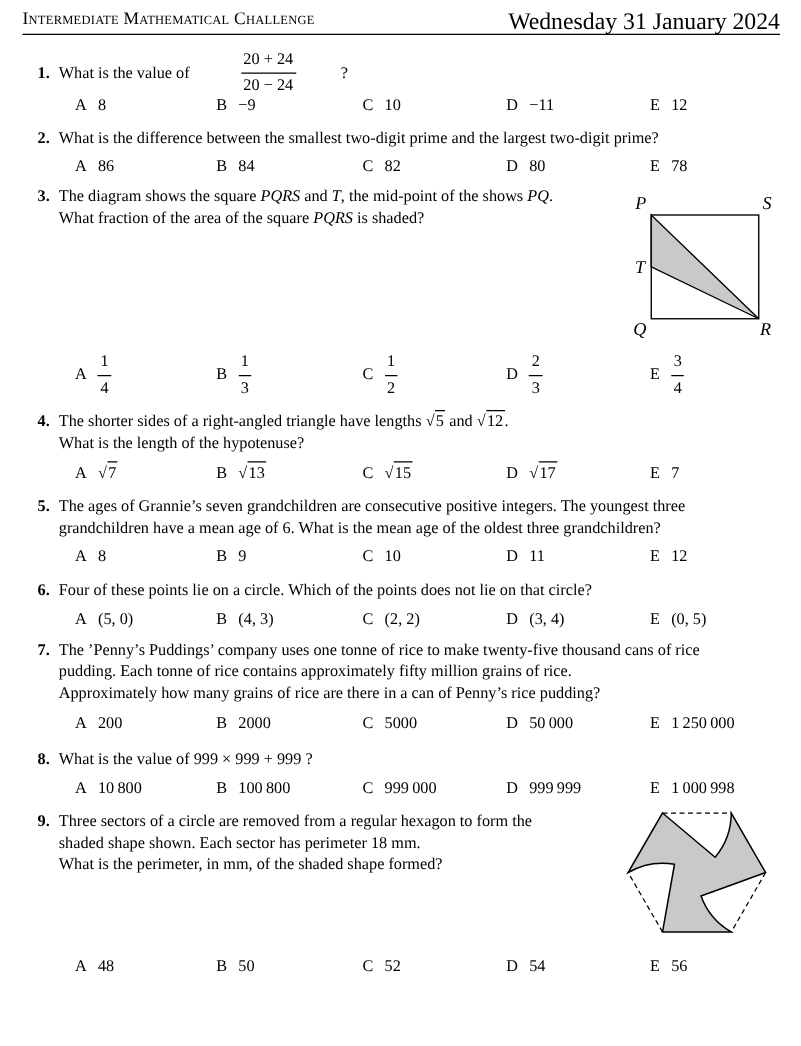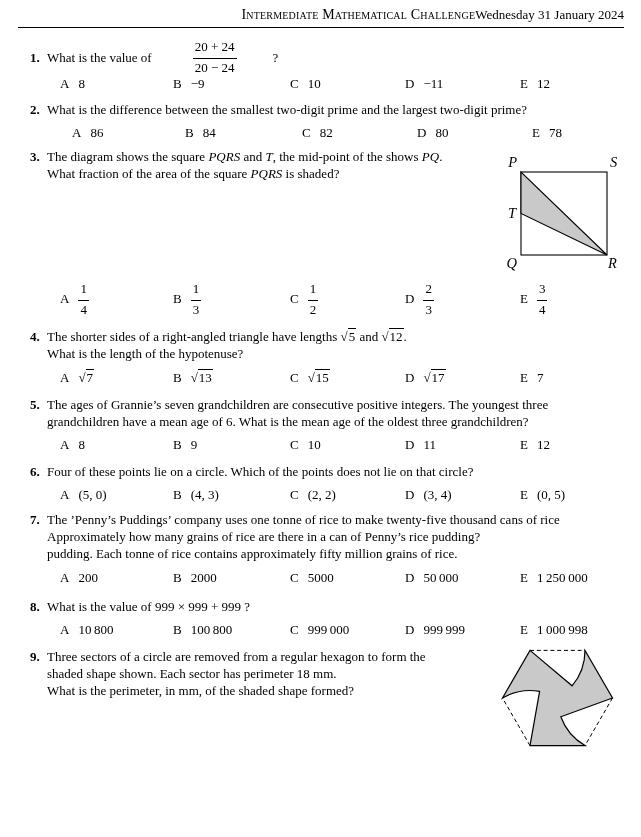--- a/index.html
+++ b/index.html
@@ -3,23 +3,23 @@
 <meta charset="utf-8">
 <style>
   html,body { margin:0; padding:0; background:#ffffff; }
   .page {
     position:relative; width:641px; height:837px; background:#fff;
     font-family:"Liberation Serif","DejaVu Serif",serif;
     font-size:13px; color:#000; overflow:hidden;
   }
   
   .header { position:absolute; left:18px; right:17px; top:7px; height:20px;
-            border-bottom:1.3px solid #000;text-align:right; }
+            border-bottom:1.3px solid #000; }
   .title { font-variant:small-caps; font-size:14px; letter-spacing:.2px; }
-  .date  { float:right; font-size:13px; }
+  .date  { float:right; font-size:19px; }
 
   
   .q { position:absolute; left:30px; line-height:17px; }
   .qnum { position:absolute; left:0; top:0; font-weight:bold; }
   .qbody { margin-left:17px; }
   .it { font-style:italic; }
 
   .q1row { height:36px; display:flex; align-items:center;gap:36px; }
   .q1row .frac { margin-left:5px; }
 
@@ -68,21 +68,21 @@
     <span class="aopt c2"><span class="alet">B</span><span class="aval">−9</span></span>
     <span class="aopt c3"><span class="alet">C</span><span class="aval">10</span></span>
     <span class="aopt c4"><span class="alet">D</span><span class="aval">−11</span></span>
     <span class="aopt c5"><span class="alet">E</span><span class="aval">12</span></span>
   </div>
 
   <div class="q" style="top:101px;">
     <span class="qnum">2.</span>
     <div class="qbody">What is the difference between the smallest two-digit prime and the largest two-digit prime?</div>
   </div>
-  <div class="arow" style="top:125px;margin-left:12px;">
+  <div class="arow" style="top:125px;">
     <span class="aopt c1"><span class="alet">A</span><span class="aval">86</span></span>
     <span class="aopt c2"><span class="alet">B</span><span class="aval">84</span></span>
     <span class="aopt c3"><span class="alet">C</span><span class="aval">82</span></span>
     <span class="aopt c4"><span class="alet">D</span><span class="aval">80</span></span>
     <span class="aopt c5"><span class="alet">E</span><span class="aval">78</span></span>
   </div>
 
   <div class="q" style="top:148px;">
     <span class="qnum">3.</span>
     <div class="qbody">
@@ -178,22 +178,22 @@
     <span class="aopt c2"><span class="alet">B</span><span class="aval">(4, 3)</span></span>
     <span class="aopt c3"><span class="alet">C</span><span class="aval">(2, 2)</span></span>
     <span class="aopt c4"><span class="alet">D</span><span class="aval">(3, 4)</span></span>
     <span class="aopt c5"><span class="alet">E</span><span class="aval">(0, 5)</span></span>
   </div>
 
   <div class="q" style="top:511px;">
     <span class="qnum">7.</span>
     <div class="qbody">
       <div>The ’Penny’s Puddings’ company uses one tonne of rice to make twenty-five thousand cans of rice</div>
+      <div>pudding. Each tonne of rice contains approximately fifty million grains of rice.</div>
       <div>Approximately how many grains of rice are there in a can of Penny’s rice pudding?</div>
-      <div>pudding. Each tonne of rice contains approximately fifty million grains of rice.</div>
     </div>
   </div>
   <div class="arow" style="top:570px;">
     <span class="aopt c1"><span class="alet">A</span><span class="aval">200</span></span>
     <span class="aopt c2"><span class="alet">B</span><span class="aval">2000</span></span>
     <span class="aopt c3"><span class="alet">C</span><span class="aval">5000</span></span>
     <span class="aopt c4"><span class="alet">D</span><span class="aval">50 000</span></span>
     <span class="aopt c5"><span class="alet">E</span><span class="aval">1 250 000</span></span>
   </div>
 
@@ -216,14 +216,21 @@
       <div>shaded shape shown. Each sector has perimeter 18 mm.</div>
       <div>What is the perimeter, in mm, of the shaded shape formed?</div>
     </div>
   </div>
 
   <svg class="diagram" style="left:494px; top:643px;" width="133" height="112" viewBox="0 0 133 112">
     <path d="M 36 7.4 L 91 7.4 M 118.5 55 L 91 102.6 M 36 102.6 L 8.5 55" fill="none" stroke="#000" stroke-width="1" stroke-dasharray="4 2.8"></path>
     <path d="M 36 7.4 L 78.1 42.8 A 55 55 0 0 0 91 7.4 L 118.5 55 L 66.8 73.8 A 55 55 0 0 0 91 102.6 L 36 102.6 L 45.6 48.4 A 55 55 0 0 0 8.5 55 Z" stroke="#000" stroke-width="1.2" stroke-linejoin="miter" fill="#c9c9c9"></path>
   </svg>
 
+  <div class="arow" style="top:765px;">
+    <span class="aopt c1"><span class="alet">A</span><span class="aval">48</span></span>
+    <span class="aopt c2"><span class="alet">B</span><span class="aval">50</span></span>
+    <span class="aopt c3"><span class="alet">C</span><span class="aval">52</span></span>
+    <span class="aopt c4"><span class="alet">D</span><span class="aval">54</span></span>
+    <span class="aopt c5"><span class="alet">E</span><span class="aval">56</span></span>
+  </div>
 
 </div>
 
 </body></html>

